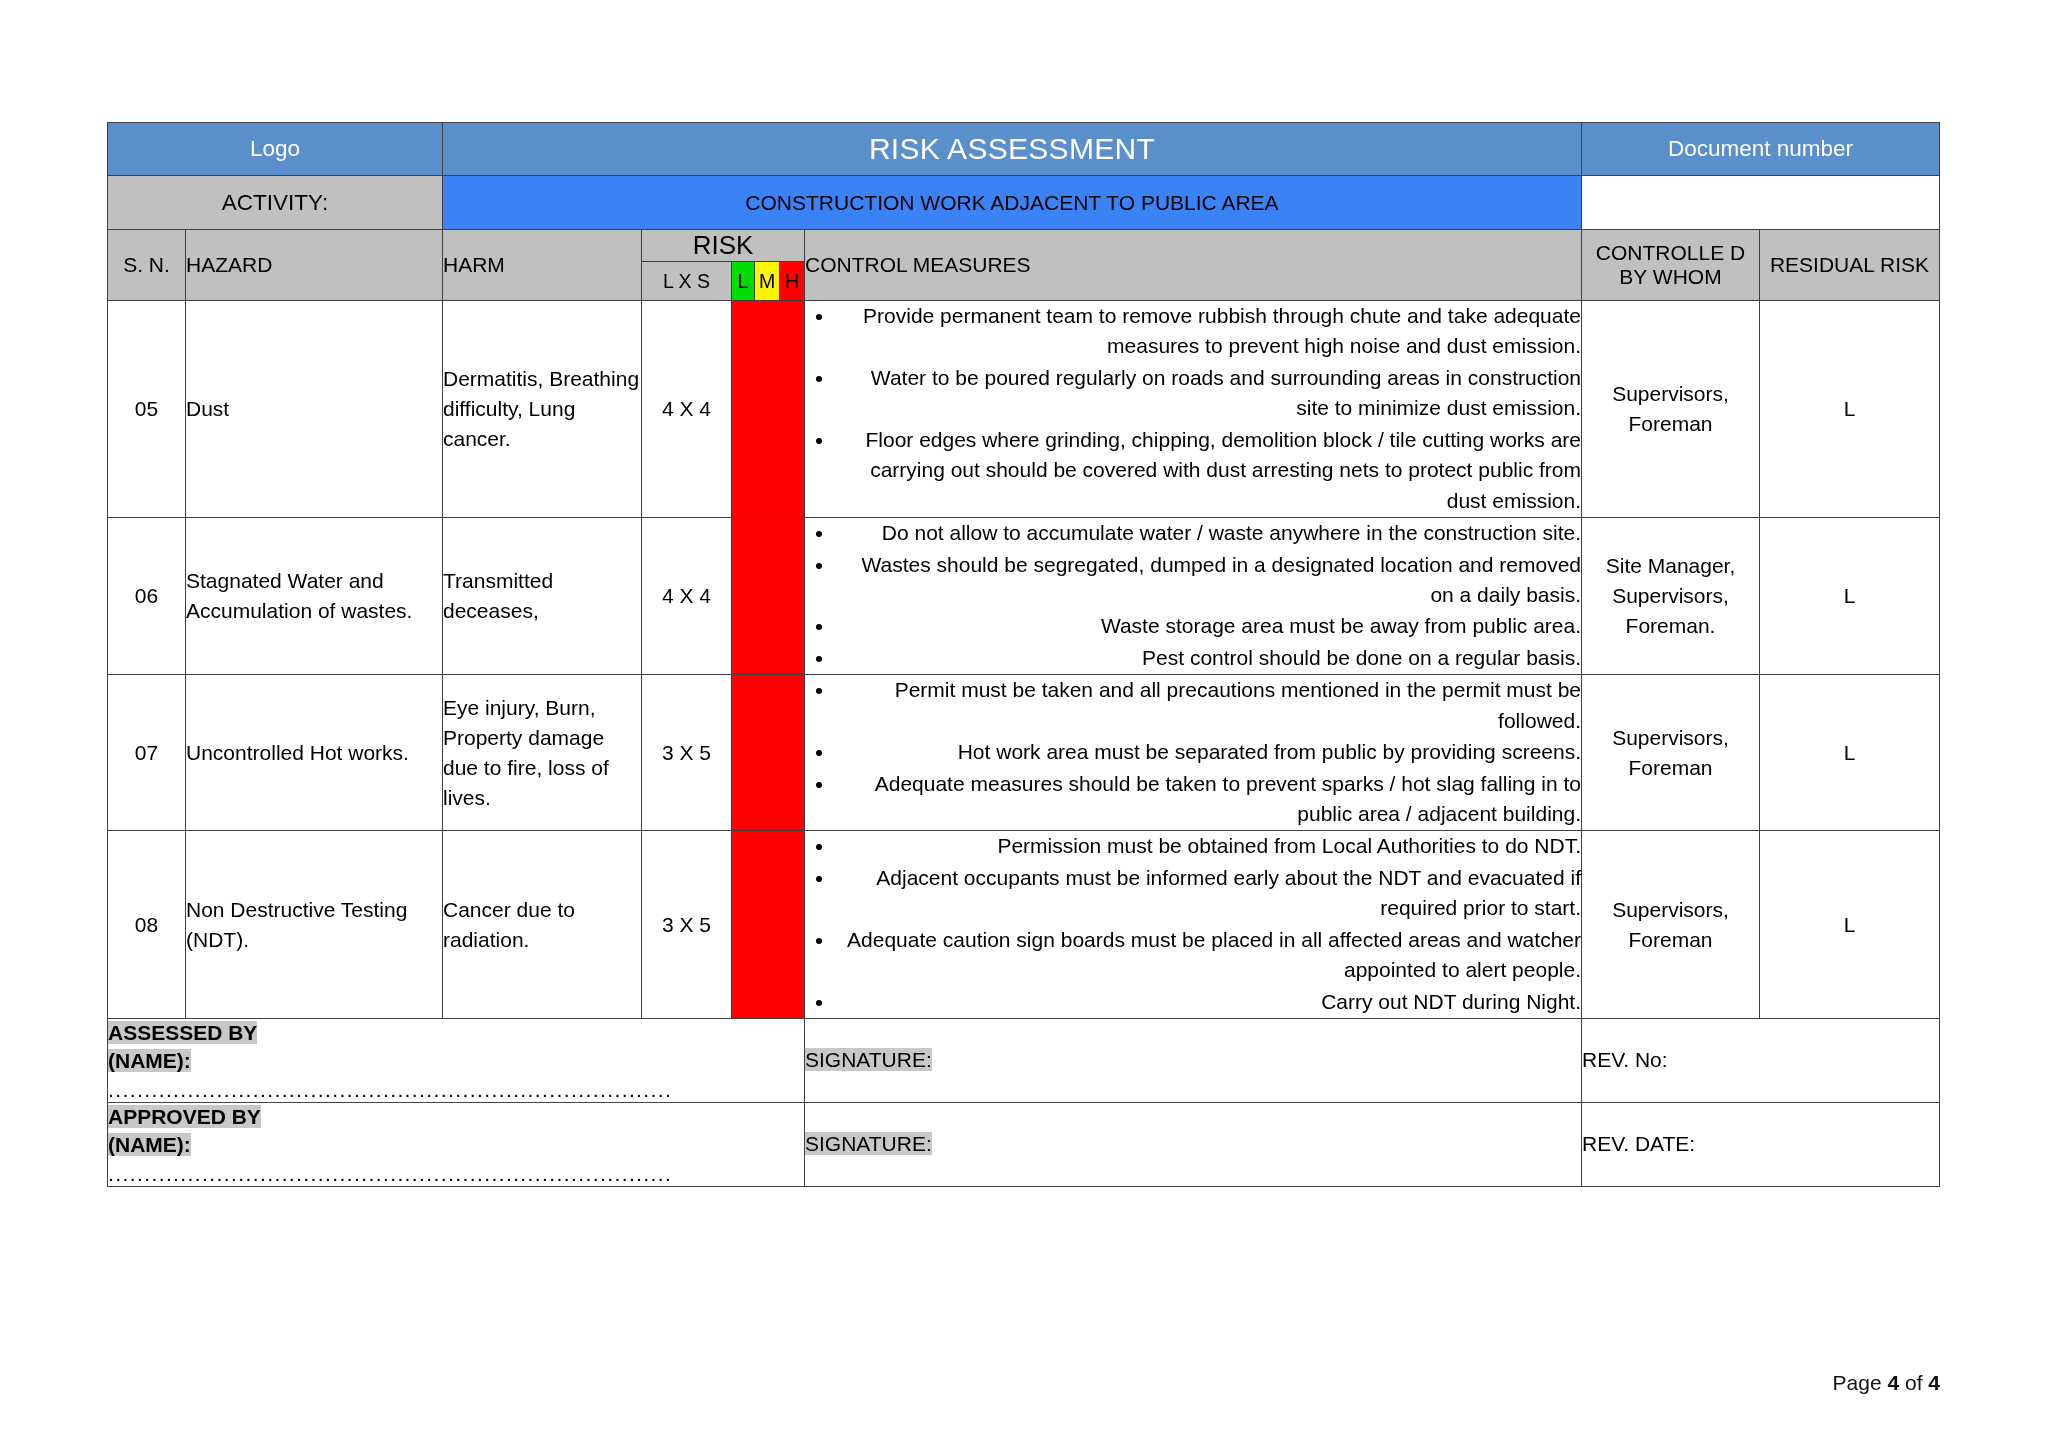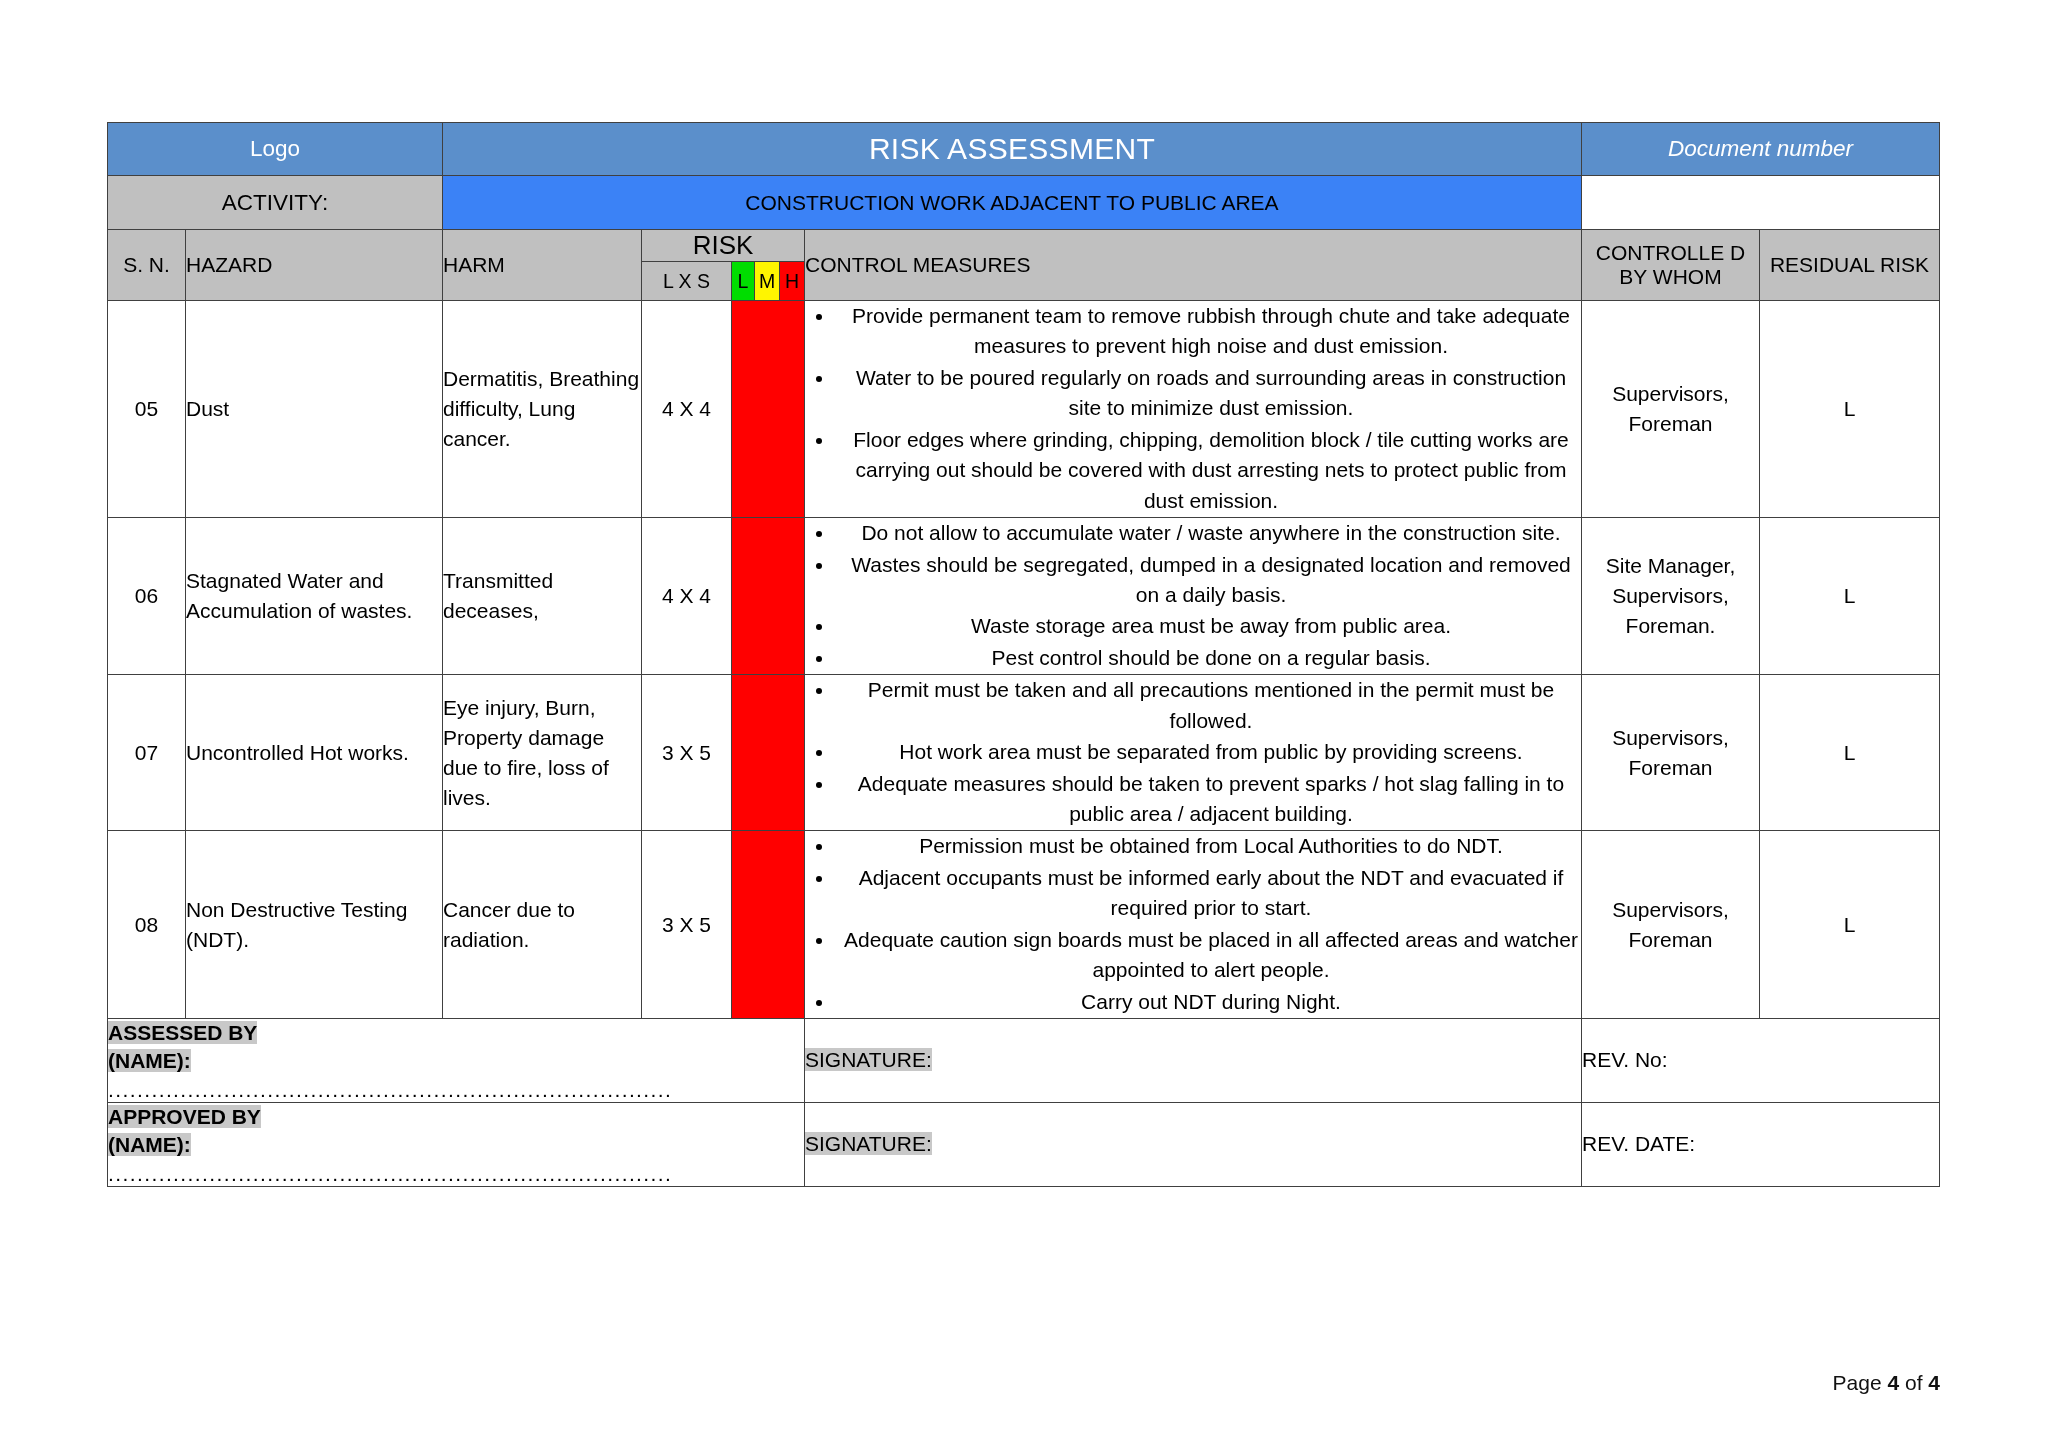--- a/index.html
+++ b/index.html
@@ -56,21 +56,20 @@
     text-align: center;
     letter-spacing: .3px;
     margin-left: 20px;
   }
   .cell-docnum {
     background: #5B8FCB;
     color: #ffffff;
     font-weight: bold;
     font-size: 22.5px;
     text-align: center;
-    font-style: italic;
   }
 
   
   .cell-activity-label {
     background: #C0C0C0;
     font-weight: bold;
     font-size: 22.5px;
     text-align: center;
     height: 53px;
   }
@@ -136,21 +135,21 @@
   }
   .c-lxs {
     text-align: center;
     font-size: 21px;
   }
   .c-riskband {
     background: #FF0000;
     padding: 0;
   }
   .c-controls {
-    text-align: center;
+    text-align: right;
     font-size: 21px;
     padding: 8px 10px 8px 6px;
     vertical-align: middle;
   }
   .c-controls ul {
     margin: 0;
     padding: 0 0 0 30px;
     list-style: disc;
   }
   .c-controls li {

